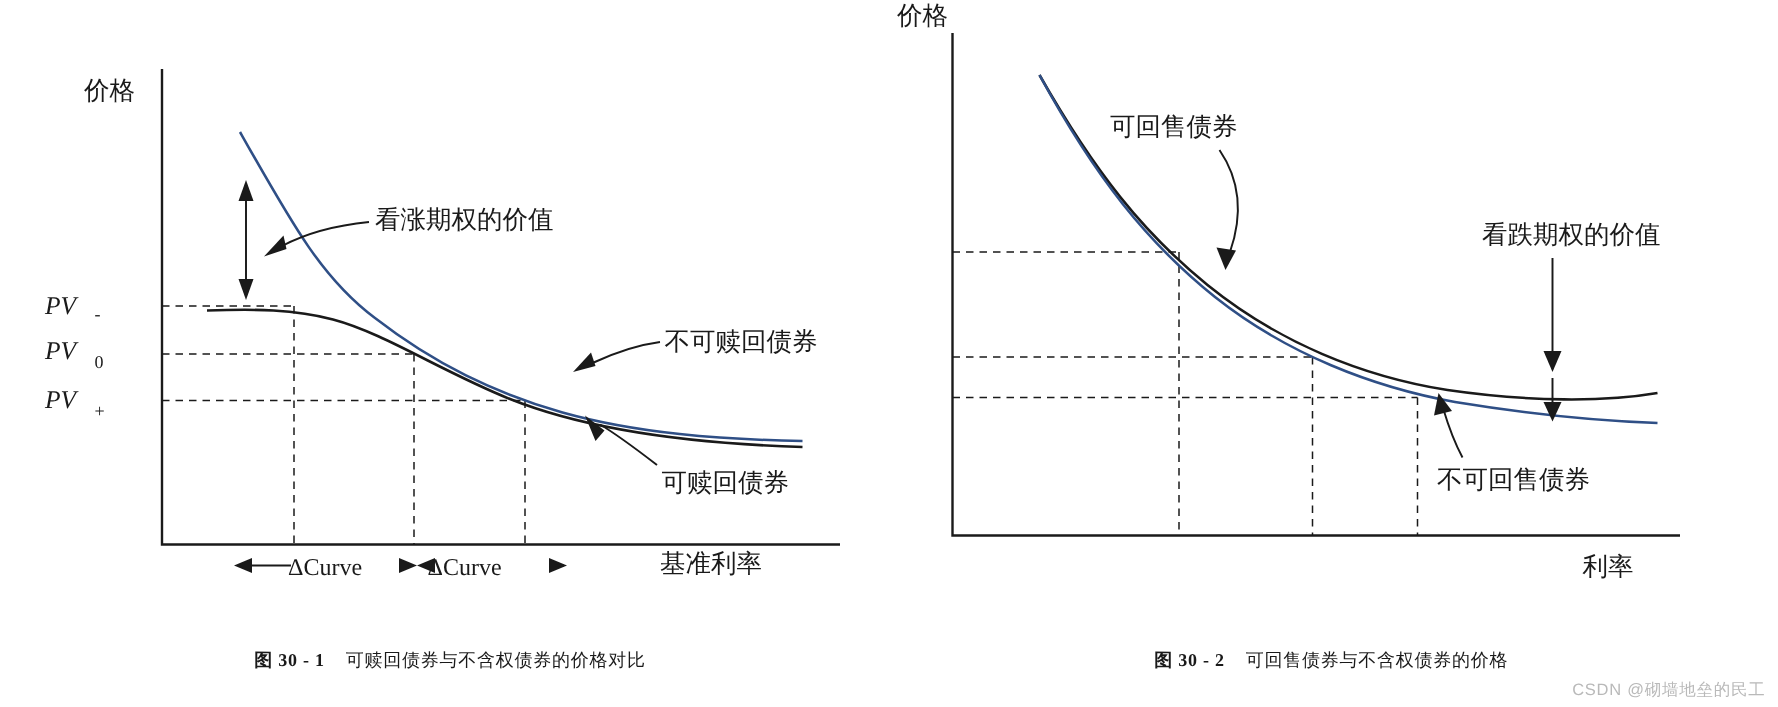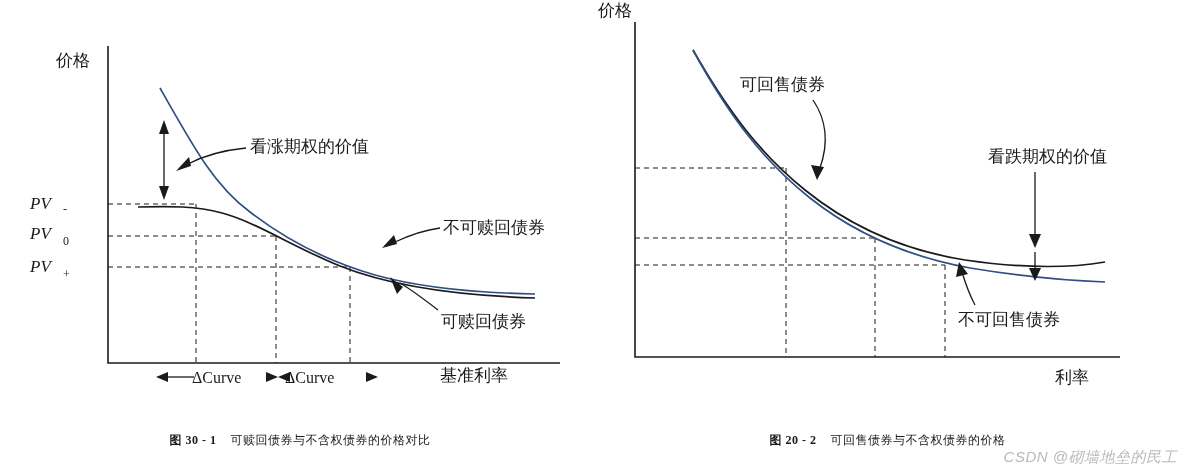--- a/index.html
+++ b/index.html
@@ -33,25 +33,24 @@
     font-size: 12px;
     letter-spacing: 0.5px;
     font-family: "Liberation Serif", serif;
   }
   .caption .cap-num { font-weight: bold; margin-right: 14px; }
 
   .watermark {
     position: absolute;
     right: 8px;
     bottom: 4px;
-    font-size: 15px;
+    font-size: 11px;
     color: #b9b9b9;
     font-family: "Liberation Sans", sans-serif;
     letter-spacing: 0.5px;
-    font-style: italic;
   }
 
   text.lbl {
     font-family: "Liberation Serif", serif;
     font-size: 17px;
     fill: #1a1a1a;
   }
   text.lbl-small {
     font-family: "Liberation Serif", serif;
     font-size: 16px;
@@ -171,17 +170,17 @@
     <polygon class="arrowhead" points="445,248 439,234 451,234"></polygon>
     <path class="leader" d="M445 252 L445 272"></path>
     <polygon class="arrowhead" points="445,281 439,268 451,268"></polygon>
 
     <text class="lbl" x="368" y="325">不可回售债券</text>
     <path class="leader" d="M385 305 C 378 292, 375 282, 372 272"></path>
     <polygon class="arrowhead" points="369,262 366,277 378,274"></polygon>
   </svg>
 
   <div class="caption">
-    <span class="cap-num">图 20 - 2</span><span>可回售债券与不含权债券的价格</span>
+    <span class="cap-num">图 30 - 2</span><span>可回售债券与不含权债券的价格</span>
   </div>
 </div>
 
 <div class="watermark">CSDN @砌墙地垒的民工</div>
 
 </body></html>

